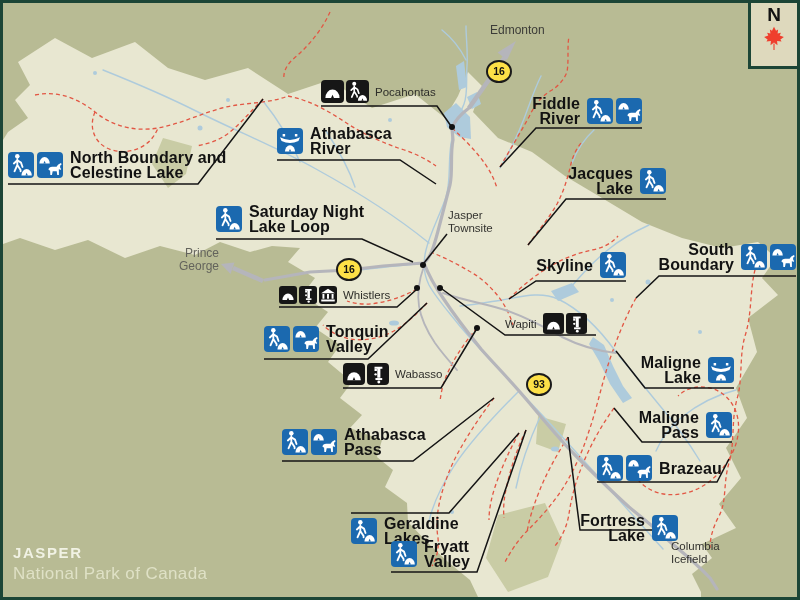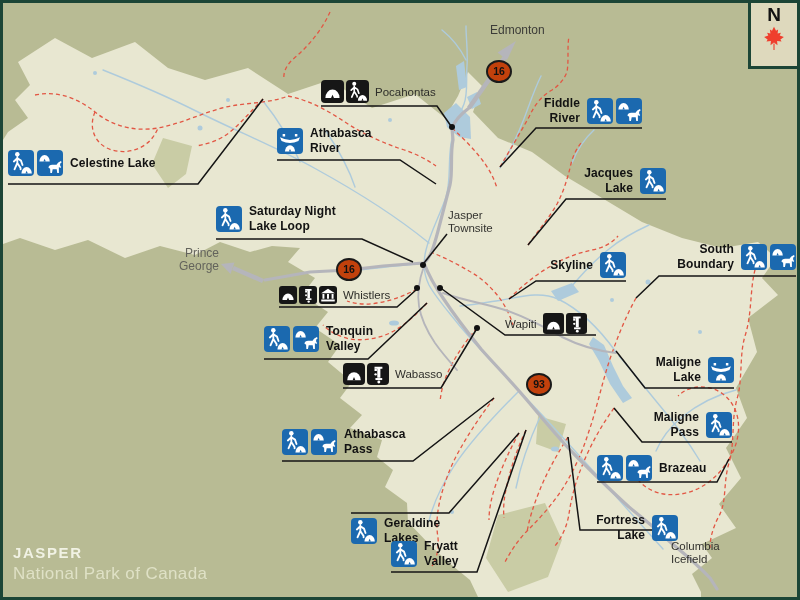--- a/index.html
+++ b/index.html
@@ -1,31 +1,31 @@
 <!DOCTYPE html>
 <html style="--frame: #1c4536;"><head>
 <meta charset="utf-8">
 <style>
   html,body{margin:0;padding:0;background:#555;}
   #stage{position:relative;width:800px;height:600px;overflow:hidden;
          font-family:"Liberation Sans",sans-serif;background:var(--outside,#b8bb94);}
   #basemap{position:absolute;left:0;top:0;}
   .tlabel{position:absolute;display:flex;align-items:center;gap:7px;
-          color:#121212;font-weight:bold;font-size:12px;line-height:15px;
+          color:#121212;font-weight:bold;font-size:16px;line-height:15px;
           white-space:nowrap;letter-spacing:.1px;}
   .tlabel .icons{display:flex;gap:3px;}
   .flabel{position:absolute;display:flex;align-items:center;gap:6px;
           color:#2e2e2a;font-weight:normal;font-size:11.5px;white-space:nowrap;}
   .flabel .icons{display:flex;gap:2px;}
   .picon{display:block;flex:none;}
   .picon svg{display:block;width:100%;height:100%;}
   .place{position:absolute;font-size:11.5px;color:#33332f;line-height:13px;white-space:nowrap;}
   .place.gray{color:#63635c;font-size:12px;}
   .place.big{font-size:12px;color:#3c3c38;}
-  .shield{position:absolute;background:#c2410c;border:2px solid #1a1a1a;border-radius:50%;
+  .shield{position:absolute;background:#fde047;border:2px solid #1a1a1a;border-radius:50%;
           width:22px;height:19px;display:flex;align-items:center;justify-content:center;
           font-size:10.5px;font-weight:bold;color:#111;box-sizing:content-box;}
   #corner{position:absolute;top:3px;right:3px;width:46px;height:63px;
           background:var(--corner,#ded9bd);border-left:3px solid var(--frame,#1c4536);
           border-bottom:3px solid var(--frame,#1c4536);
           display:flex;flex-direction:column;align-items:center;}
   #corner .n{font-size:19px;font-weight:bold;color:#131313;margin-top:1px;line-height:22px;}
   #corner svg{width:24px;height:28px;display:block;}
   #titleblock{position:absolute;left:13px;bottom:16px;}
   #titleblock .t1{font-size:15px;font-weight:bold;letter-spacing:1.6px;color:#f1f2e4;}
@@ -155,20 +155,21 @@
           </span>
           <span class="picon" style="width: 26px; height: 26px; background: rgb(27, 105, 175); border-radius: 4px;">
             <svg viewBox="0 0 24 24">
               <path d="M2.2,10.6 a4.8,5.9 0 0 1 9.6,0 z" fill="#fff"></path>
               <path d="M5.9,10.6 l1.1,-2.5 1.1,2.5 z" fill="#1b69af"></path>
               <path d="M10.6,16.2 c0,-1.7 1.6,-2.7 3.4,-2.7 l4.1,0 c0.5,-0.9 1.3,-2 2.3,-2.5 l1.7,-0.8 0.7,1.2 -1.3,1.1 c-0.2,0.7 -0.3,1.5 0,2.2 l0.9,1.1 -0.9,0.9 -1.3,-0.9 l0,5.4 -1.5,0 -0.5,-3.5 -3.7,0 -0.7,3.5 -1.5,0 -0.2,-4 c-0.9,-0.2 -1.5,-0.7 -1.5,-1 z" fill="#fff"></path>
             </svg>
           </span>
         </span>
         <span>
+          <div>North Boundary and</div>
           <div>Celestine Lake</div>
         </span>
       </div>
       <div class="tlabel" style="top: 126px; left: 277px;">
         <span class="icons">
           <span class="picon" style="width: 26px; height: 26px; background: rgb(27, 105, 175); border-radius: 4px;">
             <svg viewBox="0 0 24 24">
               <path d="M5.2,5.6 h2.3 v2.3 h-2.3 z M16.5,5.6 h2.3 v2.3 h-2.3 z" fill="#fff"></path>
               <path d="M2.8,8.6 q9.2,5 18.4,0 l-1.4,3.4 q-7.8,3.8 -15.6,0 z" fill="#fff"></path>
               <path d="M7.3,21.8 a4.7,5.8 0 0 1 9.4,0 z" fill="#fff"></path>

